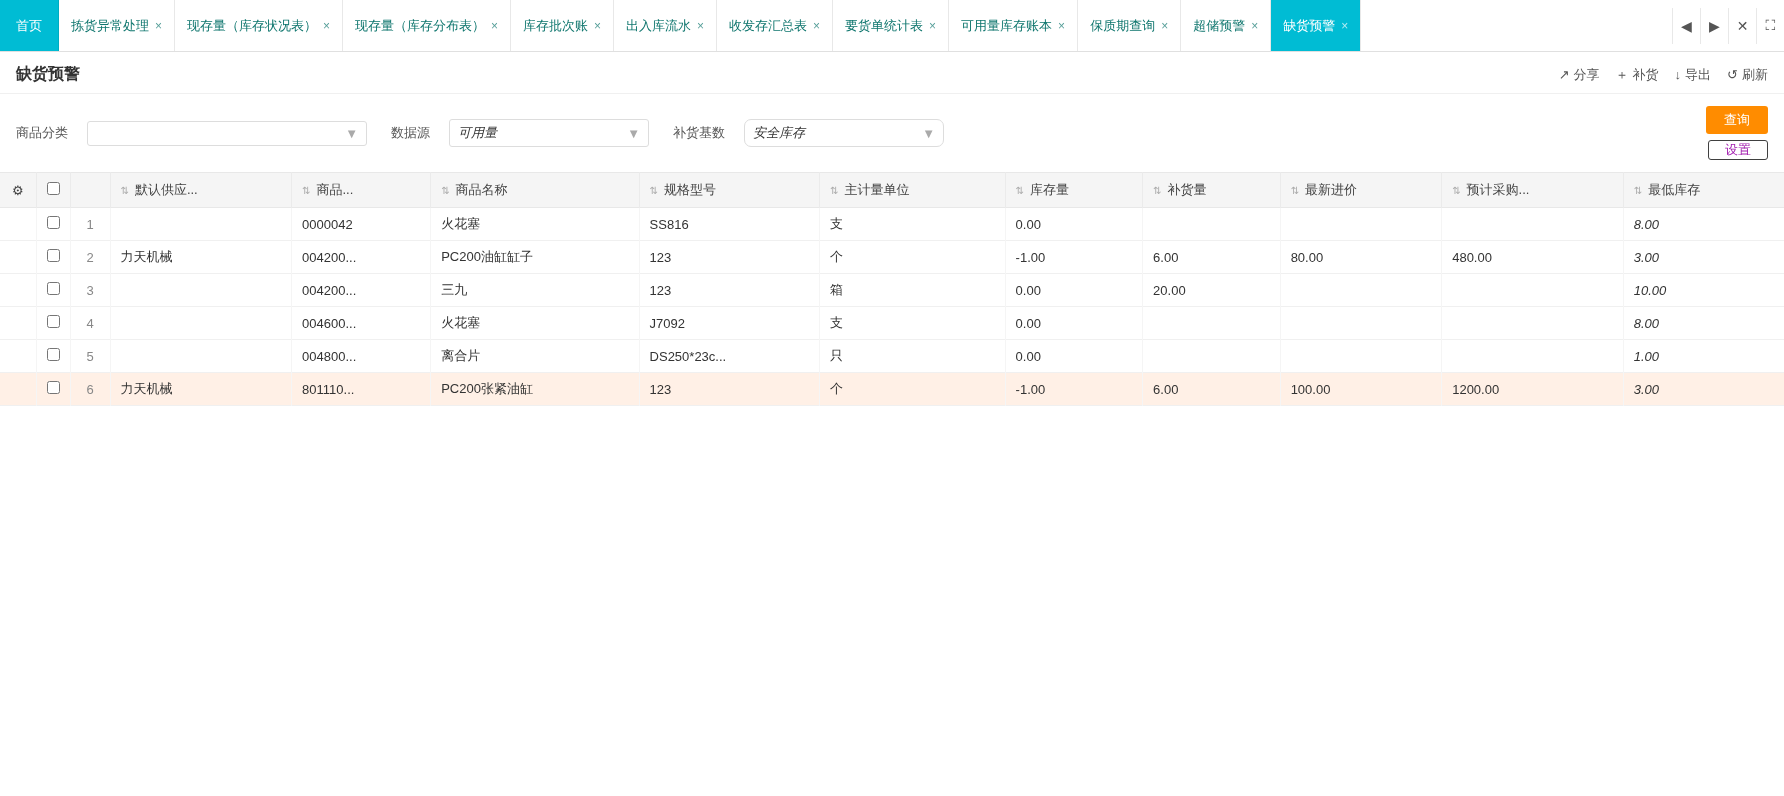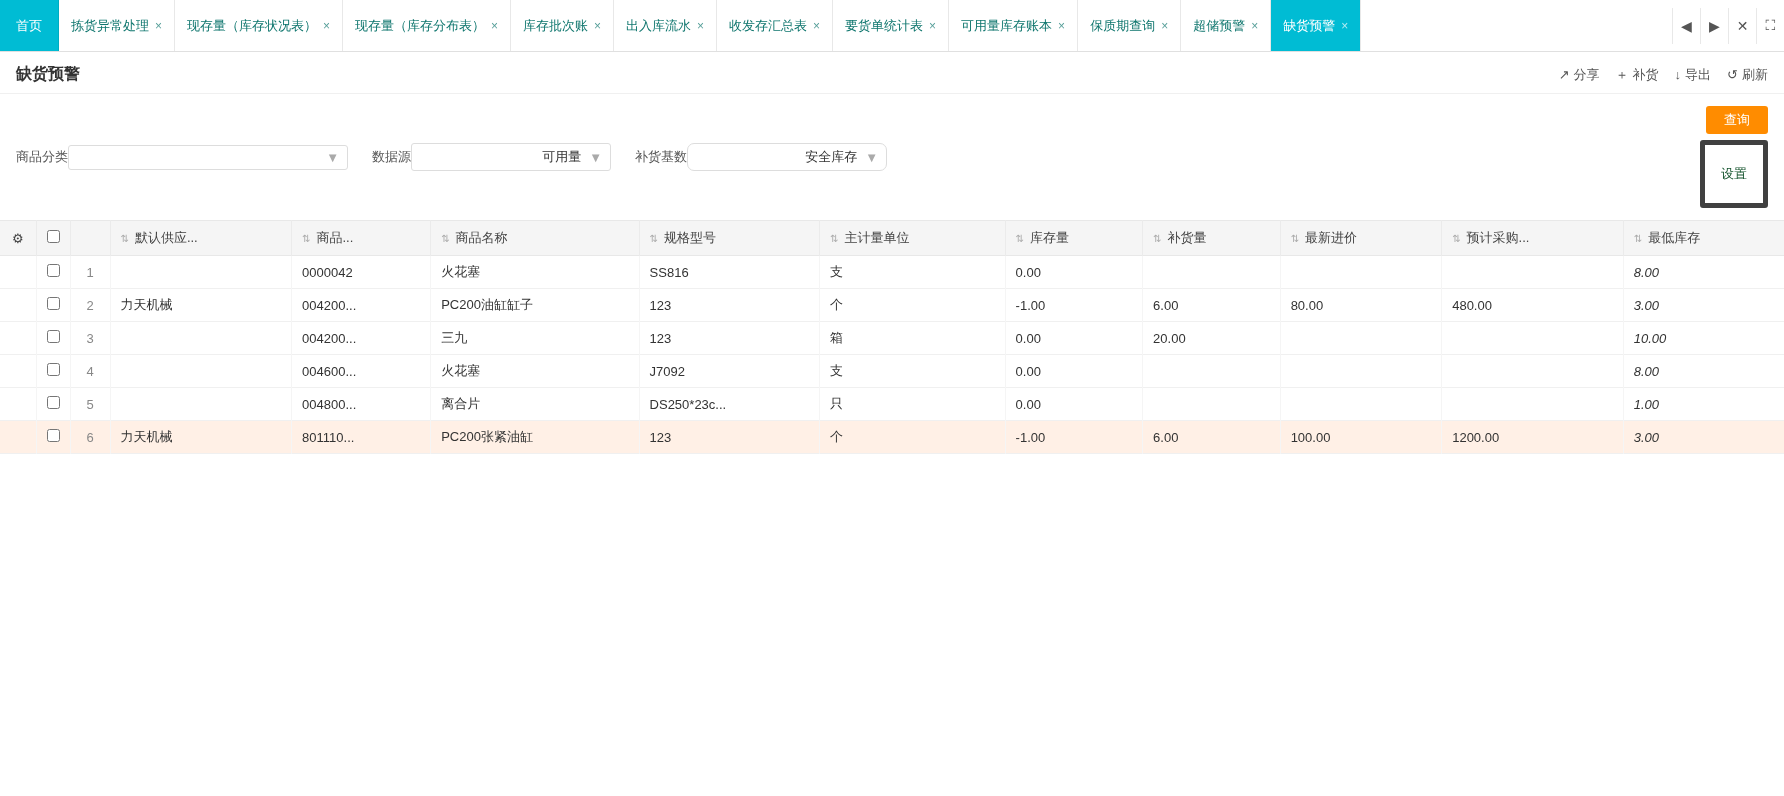--- a/index.html
+++ b/index.html
@@ -106,22 +106,21 @@
     
     .filter-bar {
       display: flex;
       align-items: center;
       padding: 12px 16px;
       gap: 24px;
     }
     .filter-group {
       display: flex;
       align-items: center;
-      gap: 0;
-      text-align: right;
+      gap: 19px;
     }
     .filter-label {
       color: #555;
       white-space: nowrap;
       font-size: 13px;
     }
     .filter-select {
       display: flex;
       align-items: center;
       border: 1px solid #ddd;
@@ -129,20 +128,21 @@
       padding: 4px 8px;
       min-width: 180px;
       cursor: pointer;
       background: #fff;
       position: relative;
       font-size: 13px;
       color: #333;
     }
     .filter-select .select-value {
       flex: 1;
+      font-style: italic;
     }
     .filter-select .select-arrow {
       color: #aaa;
       margin-left: 8px;
     }
     .filter-actions {
       margin-left: auto;
       display: flex;
       flex-direction: column;
       gap: 6px;
@@ -152,24 +152,24 @@
       background: #ff8c00;
       color: #fff;
       border: none;
       border-radius: 3px;
       padding: 5px 18px;
       cursor: pointer;
       font-size: 13px;
     }
     .btn-settings {
       background: #fff;
-      color: #14532d;
-      border: 5px solid #404040;
+      color: #a21caf;
+      border: 1px solid #404040;
       border-radius: 3px;
-      padding: 20px 16px;
+      padding: 0 16px;
       cursor: pointer;
       font-size: 13px;
     }
 
     
     .table-container {
       padding: 0 0 16px 0;
       overflow-x: auto;
     }
     table {

